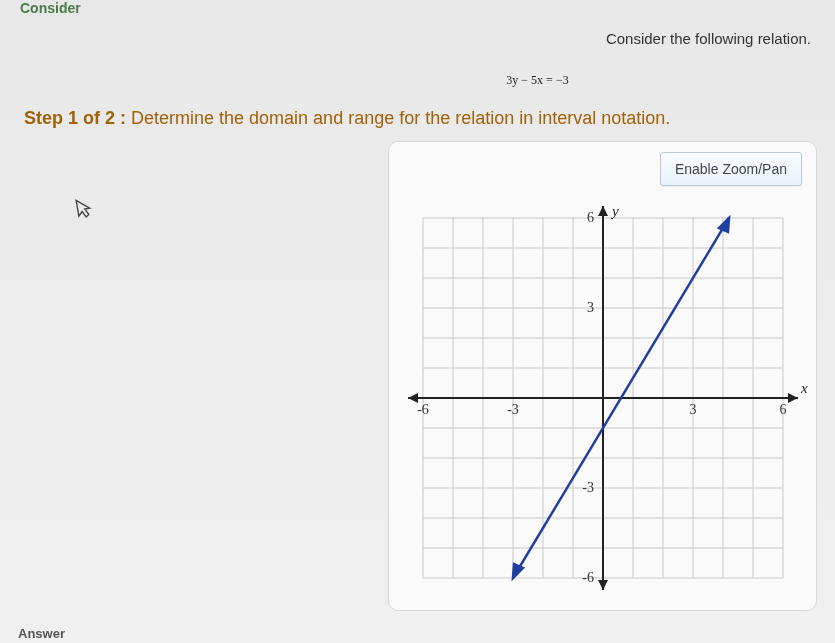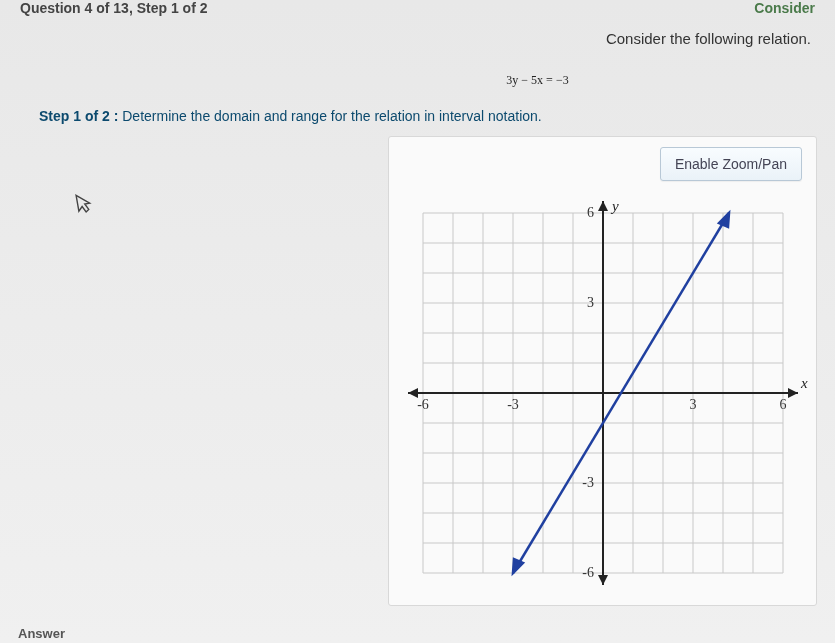--- a/index.html
+++ b/index.html
@@ -29,23 +29,23 @@
       text-align: right;
     }
     .equation {
       text-align: center;
       font-family: 'Times New Roman', serif;
       font-size: 12px;
       padding: 18px 0 14px 240px;
       color: #222;
     }
     .step {
-      padding: 6px 24px 12px 39px;
-      font-size: 14px;
-      color: #0c4a6e;
+      padding: 6px 24px 12px 24px;
+      font-size: 18px;
+      color: #a16207;
     }
     .step b { font-weight: bold; }
     .main-row {
       display: flex;
       padding: 0 18px;
     }
     .left-col {
       flex: 0 0 370px;
       position: relative;
     }
@@ -54,21 +54,21 @@
       top: 56px;
       left: 58px;
       font-size: 18px;
       color: #444;
       transform: rotate(-10deg);
     }
     .graph-panel {
       flex: 1;
       background: #fafafa;
       border: 1px solid #d8d8d8;
-      border-radius: 3px;
+      border-radius: 10px;
       padding: 8px;
       position: relative;
       height: 470px;
     }
     .zoom-btn {
       position: absolute;
       top: 10px;
       right: 14px;
       background: linear-gradient(#f8fcff, #eaf2f8);
       border: 1px solid #b8c8d6;
@@ -89,21 +89,20 @@
       left: 18px;
       font-size: 13px;
       color: #555;
       font-weight: bold;
     }
   </style>
 </head>
 <body>
 
 <div class="header-row">
-  <div class="question-nav">Question 4 of 13, Step 1 of 2</div>
   <div class="status">Consider</div>
 </div>
 
 <div class="prompt">Consider the following relation.</div>
 
 <div class="equation">3y − 5x = −3</div>
 
 <div class="step">
   <b>Step 1 of 2 :</b><span> Determine the domain and range for the relation in interval notation.</span>
 </div>

